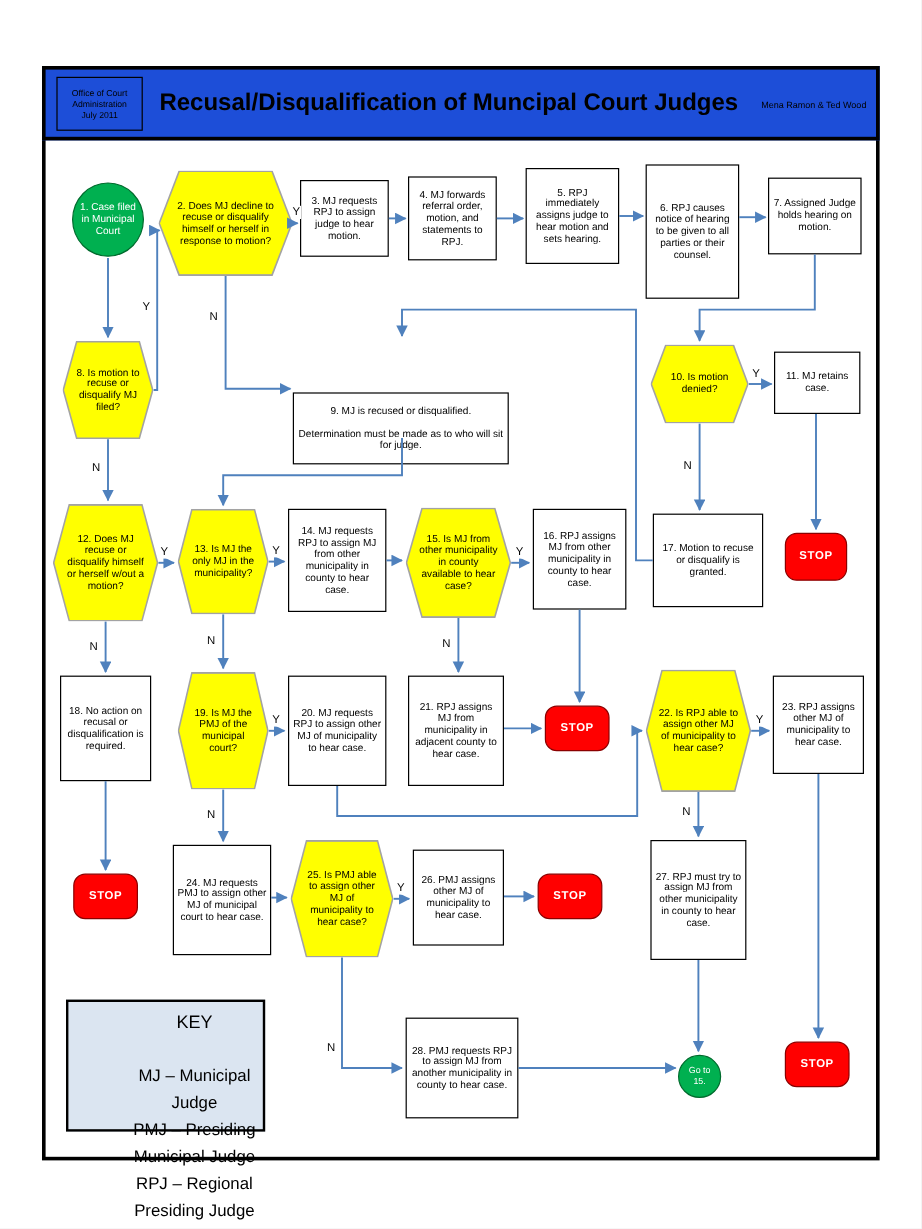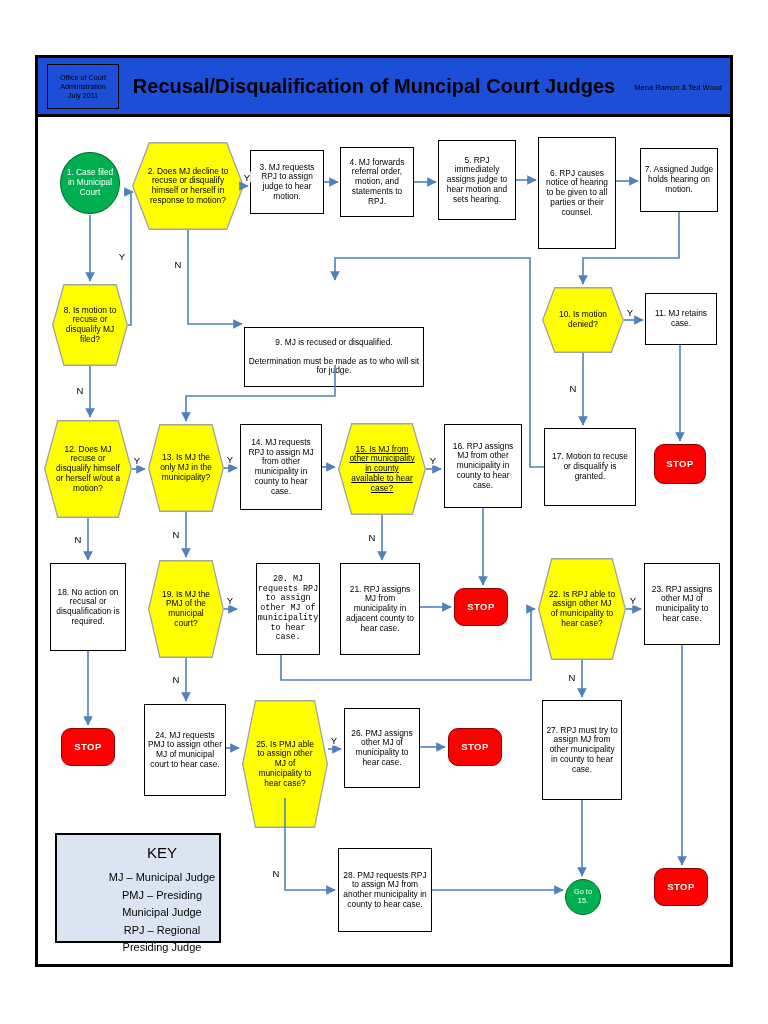--- a/index.html
+++ b/index.html
@@ -12,21 +12,21 @@
   .node{position:absolute;display:flex;flex-direction:column;align-items:center;justify-content:center;text-align:center;font-size:8.4px;line-height:1.16;box-sizing:border-box;z-index:3;}
   .rect{background:#fff;border:1px solid #000;padding:2px 3px;}
   .hex{background:#a3a3a3;clip-path:polygon(15% 0,85% 0,100% 50%,85% 100%,15% 100%,0 50%);}
   .hex::before{content:"";position:absolute;inset:1.4px;background:#ffff00;clip-path:polygon(15% 0,85% 0,100% 50%,85% 100%,15% 100%,0 50%);}
   .hex>span{position:relative;z-index:1;padding:0 10px;}
   .circle{background:#00b050;border:1px solid #006b2d;border-radius:50%;color:#fff;padding:4px;}
   .stop{background:#ff0000;border:1px solid #8b0000;border-radius:10px;color:#fff;font-weight:bold;font-size:9.5px;letter-spacing:.5px;}
   .gap{margin-bottom:9px;}
   .keybox{position:absolute;left:55px;top:833px;width:166px;height:110px;background:#dbe5f1;border:2px solid #000;box-sizing:border-box;z-index:3;text-align:center;padding-left:48px;}
   .key-title{font-size:15px;margin-top:9px;}
-  .key-lines{font-size:11px;line-height:1.6;margin-top:8px;}
+  .key-lines{font-size:14px;line-height:1.6;margin-top:24px;}
   svg.connectors{position:absolute;left:0;top:0;z-index:4;pointer-events:none;}
   .edge-label{position:absolute;transform:translate(-50%,-50%);font-size:9.5px;background:#fff;padding:0 1px;z-index:5;}
 </style>
 </head>
 <body>
 
 <div class="page">
 
   <div class="frame"></div>
 
@@ -123,40 +123,40 @@
 
   <div class="node hex" style="left:44px;top:420px;width:88px;height:98px;">
       <span>12. Does MJ recuse or disqualify himself or herself w/out a motion?</span>
     </div>
   <div class="node hex" style="left:148px;top:424px;width:76px;height:88px;">
       <span>13. Is MJ the only MJ in the municipality?</span>
     </div>
   <div class="node rect" style="left:240px;top:424px;width:82px;height:86px;">
       <span>14. MJ requests RPJ to assign MJ from other municipality in county to hear case.</span>
     </div>
-  <div class="node hex" style="left:338px;top:423px;width:88px;height:92px;text-decoration:underline;">
+  <div class="node hex" style="left:338px;top:423px;width:88px;height:92px;">
       <span>15. Is MJ from other municipality in county available to hear case?</span>
     </div>
   <div class="node rect" style="left:444px;top:424px;width:78px;height:84px;">
       <span>16. RPJ assigns MJ from other municipality in county to hear case.</span>
     </div>
   <div class="node rect" style="left:544px;top:428px;width:92px;height:78px;">
       <span>17. Motion to recuse or disqualify is granted.</span>
     </div>
   <div class="node stop" style="left:654px;top:444px;width:52px;height:40px;">
       <span>STOP</span>
     </div>
 
   <div class="node rect" style="left:50px;top:563px;width:76px;height:88px;">
       <span>18. No action on recusal or disqualification is required.</span>
     </div>
   <div class="node hex" style="left:148px;top:560px;width:76px;height:98px;">
       <span>19. Is MJ the PMJ of the municipal court?</span>
     </div>
-  <div class="node rect" style="left:256px;top:563px;width:64px;height:92px;font-family:Liberation Mono, monospace;">
+  <div class="node rect" style="left:240px;top:563px;width:82px;height:92px;">
       <span>20. MJ requests RPJ to assign other MJ of municipality to hear case.</span>
     </div>
   <div class="node rect" style="left:340px;top:563px;width:80px;height:92px;">
       <span>21. RPJ assigns MJ from municipality in adjacent county to hear case.</span>
     </div>
   <div class="node stop" style="left:454px;top:588px;width:54px;height:38px;">
       <span>STOP</span>
     </div>
   <div class="node hex" style="left:538px;top:558px;width:88px;height:102px;">
       <span>22. Is RPJ able to assign other MJ of municipality to hear case?</span>
@@ -164,21 +164,21 @@
   <div class="node rect" style="left:644px;top:563px;width:76px;height:82px;">
       <span>23. RPJ assigns other MJ of municipality to hear case.</span>
     </div>
 
   <div class="node stop" style="left:61px;top:728px;width:54px;height:38px;">
       <span>STOP</span>
     </div>
   <div class="node rect" style="left:144px;top:704px;width:82px;height:92px;">
       <span>24. MJ requests PMJ to assign other MJ of municipal court to hear case.</span>
     </div>
-  <div class="node hex" style="left:242px;top:700px;width:86px;height:128px;">
+  <div class="node hex" style="left:242px;top:700px;width:86px;height:98px;">
       <span>25. Is PMJ able to assign other MJ of municipality to hear case?</span>
     </div>
   <div class="node rect" style="left:344px;top:708px;width:76px;height:80px;">
       <span>26. PMJ assigns other MJ of municipality to hear case.</span>
     </div>
   <div class="node stop" style="left:448px;top:728px;width:54px;height:38px;">
       <span>STOP</span>
     </div>
   <div class="node rect" style="left:542px;top:700px;width:80px;height:100px;">
       <span>27. RPJ must try to assign MJ from other municipality in county to hear case.</span>

